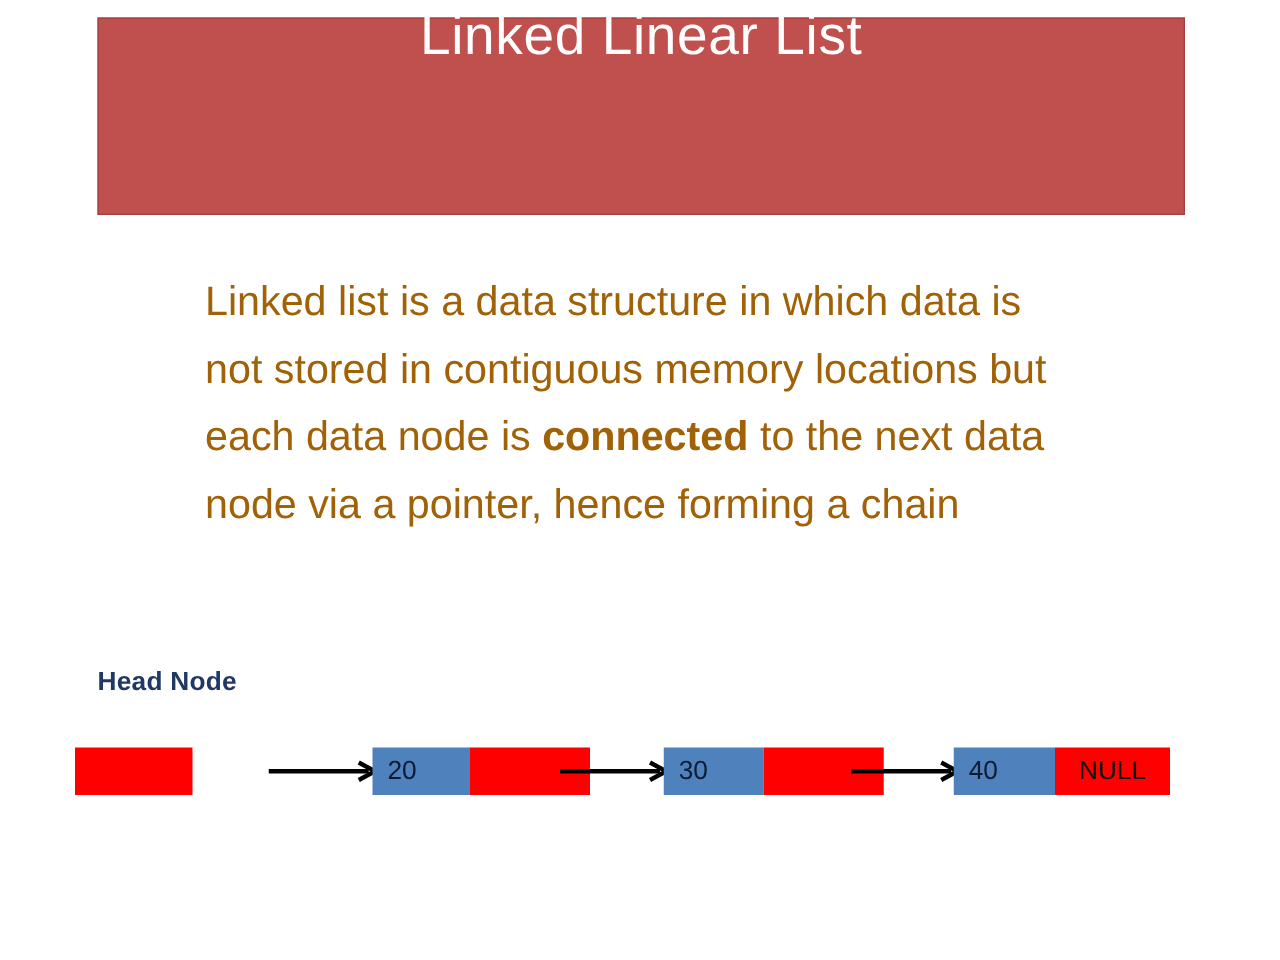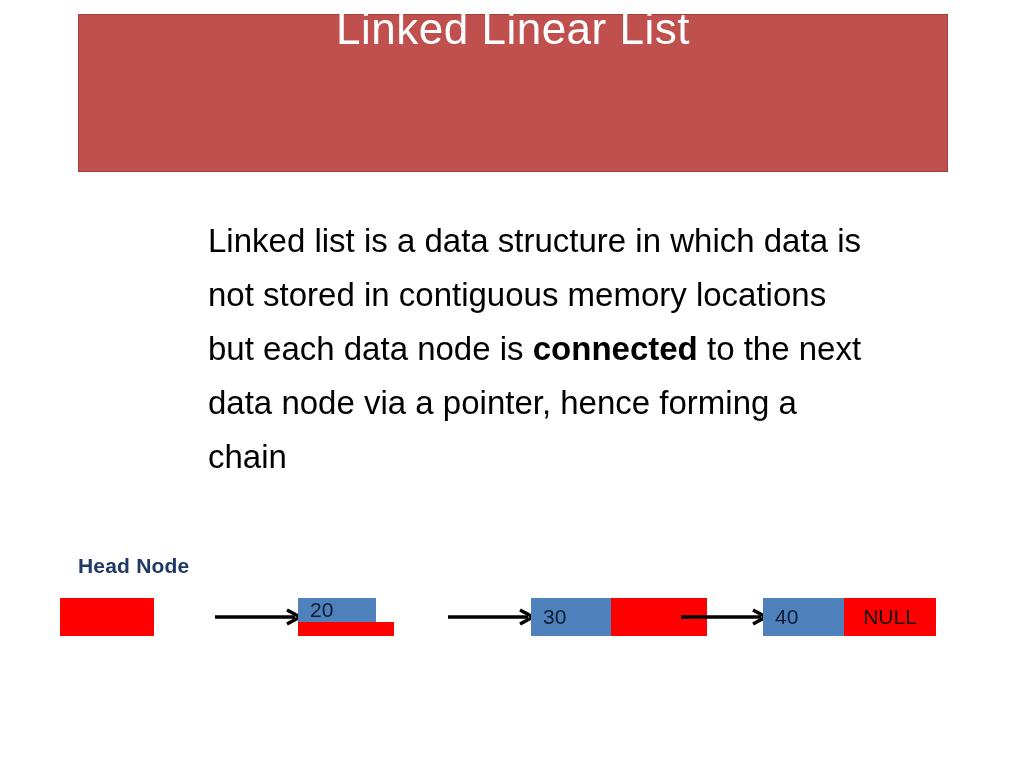--- a/index.html
+++ b/index.html
@@ -41,36 +41,35 @@
   }
 
   
   .body-block {
     position: absolute;
     left: 164px;
     top: 214px;
     width: 700px;
   }
   .body-text {
-    color: #000000;
+    color: #a16207;
     font-size: 33px;
     line-height: 54px;
     font-weight: 400;
     white-space: pre-wrap;
-    margin-left: 44px;
   }
   .body-text b {
     font-weight: 700;
   }
 
   
   .head-node-label {
     position: absolute;
     left: 78px;
-    top: 554px;
+    top: 534px;
     color: #1f3864;
     font-size: 21px;
     font-weight: 700;
     letter-spacing: 0.2px;
   }
 
   
   .list-diagram {
     position: absolute;
     left: 0;
@@ -133,21 +132,21 @@
     <div class="cell cell-ptr" style="width:94px;"></div>
   </div>
 
   <div class="arrow" style="left:215px; width:90px;">
     <svg width="90" height="20" viewBox="0 0 90 20">
       <line x1="0" y1="10" x2="80" y2="10" stroke="#000000" stroke-width="3.5"></line>
       <polyline points="72,3 85,10 72,17" fill="none" stroke="#000000" stroke-width="3.5"></polyline>
     </svg>
   </div>
 
-  <div class="node" style="left:298px;flex-direction:column;">
+  <div class="node" style="left:298px;">
     <div class="cell cell-data" style="width:78px;">20</div>
     <div class="cell cell-ptr" style="width:96px;"></div>
   </div>
 
   <div class="arrow" style="left:448px; width:90px;">
     <svg width="90" height="20" viewBox="0 0 90 20">
       <line x1="0" y1="10" x2="80" y2="10" stroke="#000000" stroke-width="3.5"></line>
       <polyline points="72,3 85,10 72,17" fill="none" stroke="#000000" stroke-width="3.5"></polyline>
     </svg>
   </div>

